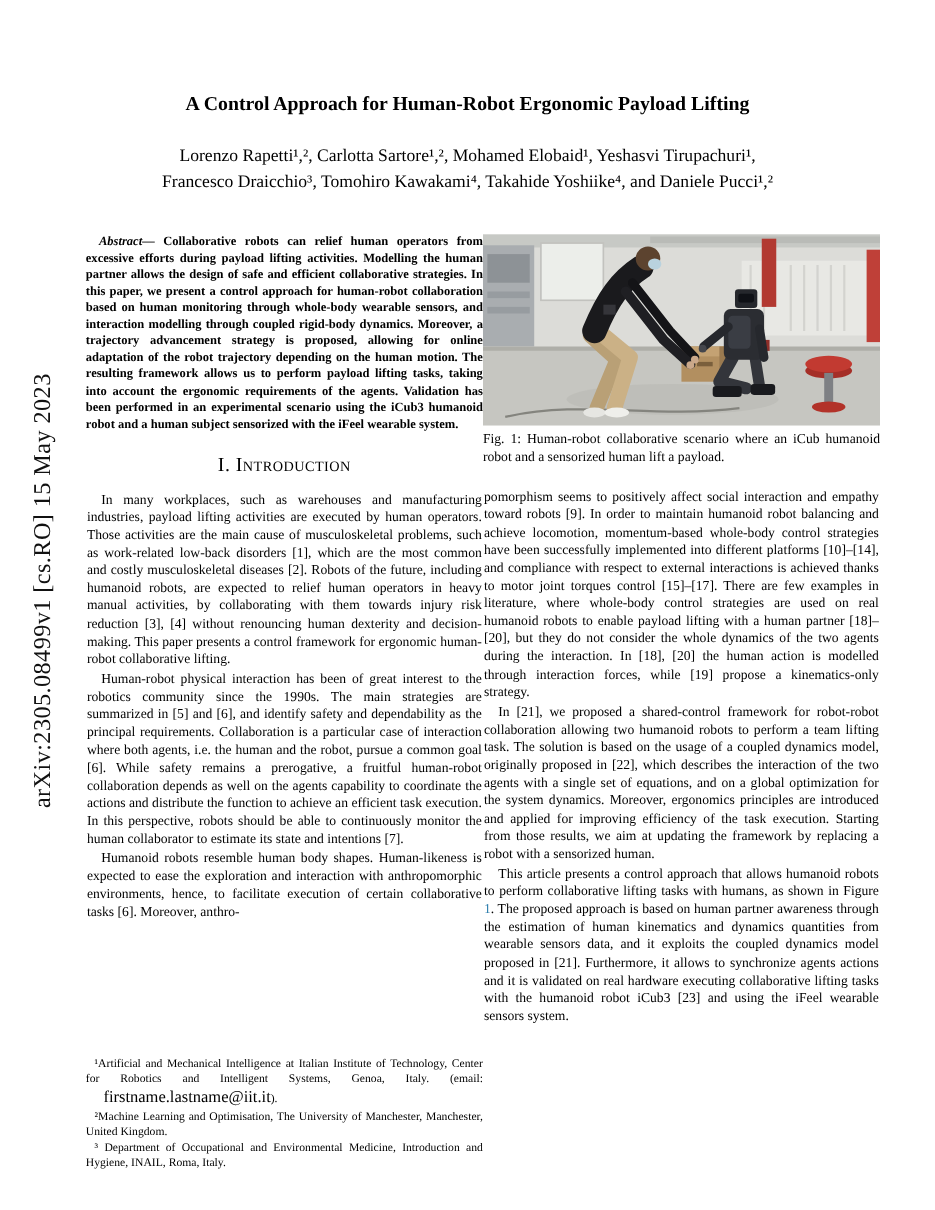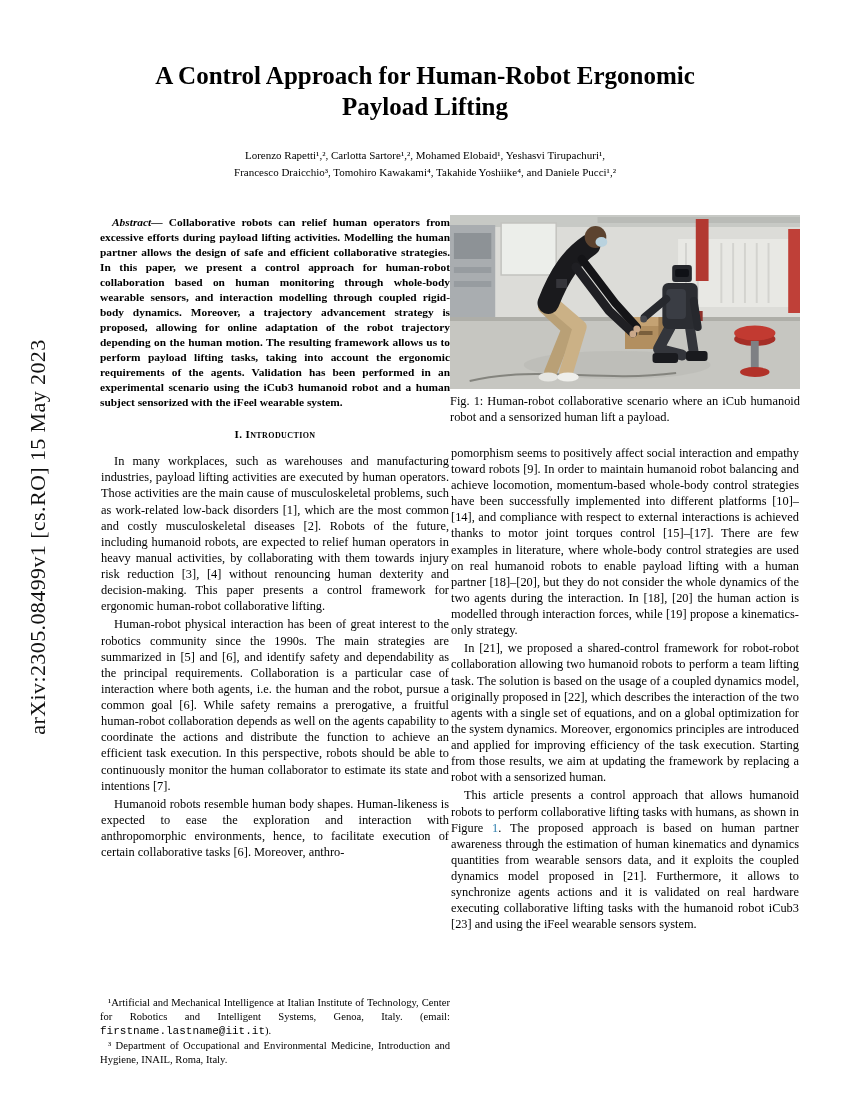--- a/index.html
+++ b/index.html
@@ -15,35 +15,35 @@
     position:absolute;
     left:38px;top:537px;
     transform:translate(-50%,-50%) rotate(-90deg);
     white-space:nowrap;
     font-size:22px;
     letter-spacing:0.4px;
     color:#111;
   }
   .title{
     margin:0 110px;
-    padding-top:60px;
+    padding-top:83px;
     text-align:center;
-    font-size:25px;
+    font-size:18px;
     font-weight:bold;
     line-height:1.25;
   }
   .authors{
     margin-top:24px;
     text-align:center;
-    font-size:11px;
+    font-size:16px;
     line-height:1.55;
   }
   .columns{
     display:flex;
-    padding:0 50px 0 100px;
+    padding:0 50px 0 78px;
     margin-top:34px;
     height:852px;
     justify-content:flex-end;
   }
   .col{
     flex:1 1 0;
     display:flex;
     flex-direction:column;
     min-width:0;
   }
@@ -52,22 +52,22 @@
     font-size:11.4px;
     font-weight:bold;
     line-height:1.32;
     text-align:justify;
     text-indent:12px;
   }
   .abs-label{font-style:italic;}
   .section-heading{
     margin:18px 0 12px 0;
     text-align:center;
-    font-size:11px;
-    font-weight:bold;
+    font-size:18px;
+    font-weight:normal;
     letter-spacing:0.4px;
   }
   .smallcaps{font-variant:small-caps;}
   .body{
     margin:1px;
     font-size:12.4px;
     line-height:1.30;
     text-align:justify;
   }
   .indent{text-indent:13px;}
@@ -78,22 +78,23 @@
     padding-top:8px;
   }
   .fn{
     margin:0;
     font-size:10.6px;
     line-height:1.32;
     text-align:justify;
     text-indent:8px;
   }
   .mono{
-    font-family:Liberation Mono, monospace;
-    font-size:11px;
+    font-family:Liberation Serif, serif;
+    font-size:15px;
+    margin-left:16px;
   }
   figure{margin:0;}
   .figphoto{
     width:100%;
     height:174px;
     display:block;
   }
   figcaption{
     margin-top:4px;
     font-size:12.4px;
@@ -130,20 +131,21 @@
       </h2>
 
       <p class="body indent">In many workplaces, such as warehouses and manufacturing industries, payload lifting activities are executed by human operators. Those activities are the main cause of musculoskeletal problems, such as work-related low-back disorders [1], which are the most common and costly musculoskeletal diseases [2]. Robots of the future, including humanoid robots, are expected to relief human operators in heavy manual activities, by collaborating with them towards injury risk reduction [3], [4] without renouncing human dexterity and decision-making. This paper presents a control framework for ergonomic human-robot collaborative lifting.</p>
       <p class="body indent">Human-robot physical interaction has been of great interest to the robotics community since the 1990s. The main strategies are summarized in [5] and [6], and identify safety and dependability as the principal requirements. Collaboration is a particular case of interaction where both agents, i.e. the human and the robot, pursue a common goal [6]. While safety remains a prerogative, a fruitful human-robot collaboration depends as well on the agents capability to coordinate the actions and distribute the function to achieve an efficient task execution. In this perspective, robots should be able to continuously monitor the human collaborator to estimate its state and intentions [7].</p>
       <p class="body indent">Humanoid robots resemble human body shapes. Human-likeness is expected to ease the exploration and interaction with anthropomorphic environments, hence, to facilitate execution of certain collaborative tasks [6]. Moreover, anthro-</p>
 
       <div class="footnotes">
         <p class="fn">
           <span>¹Artificial and Mechanical Intelligence at Italian Institute of Technology, Center for Robotics and Intelligent Systems, Genoa, Italy. (email: </span><span class="mono">firstname.lastname@iit.it</span><span>).</span>
         </p>
+        <p class="fn">²Machine Learning and Optimisation, The University of Manchester, Manchester, United Kingdom.</p>
         <p class="fn">³ Department of Occupational and Environmental Medicine, Introduction and Hygiene, INAIL, Roma, Italy.</p>
       </div>
     </div>
 
     <div class="col">
 
       <figure>
         <svg class="figphoto" viewBox="0 0 356 174" preserveAspectRatio="none" xmlns="http://www.w3.org/2000/svg">
 
           <g>

